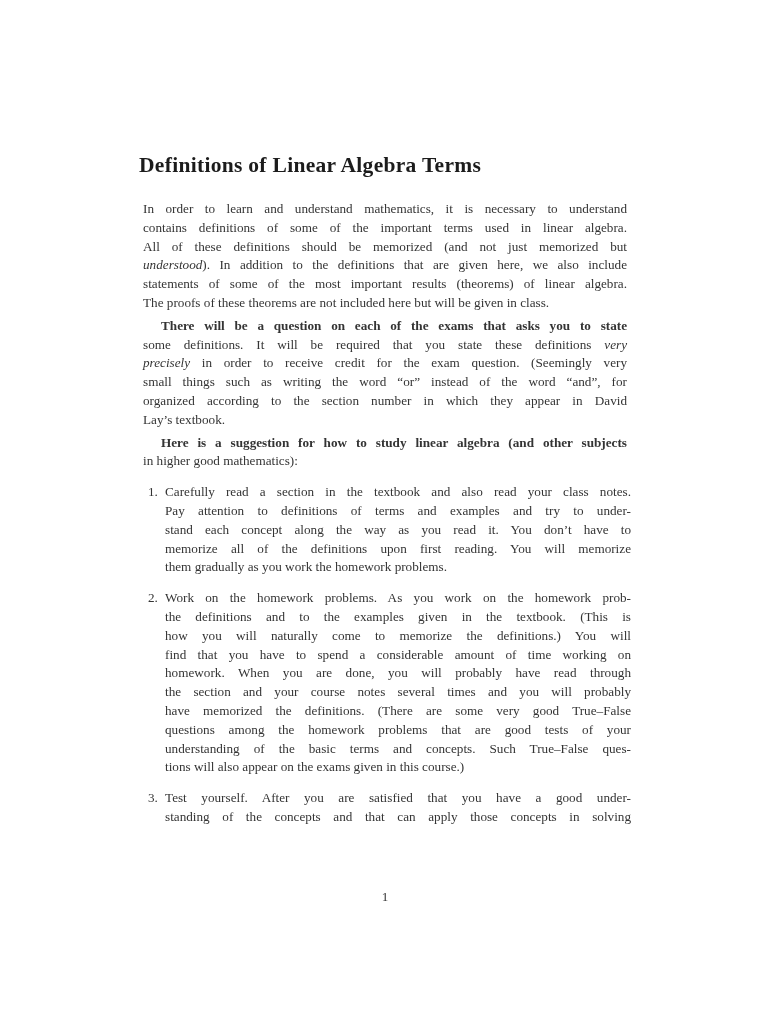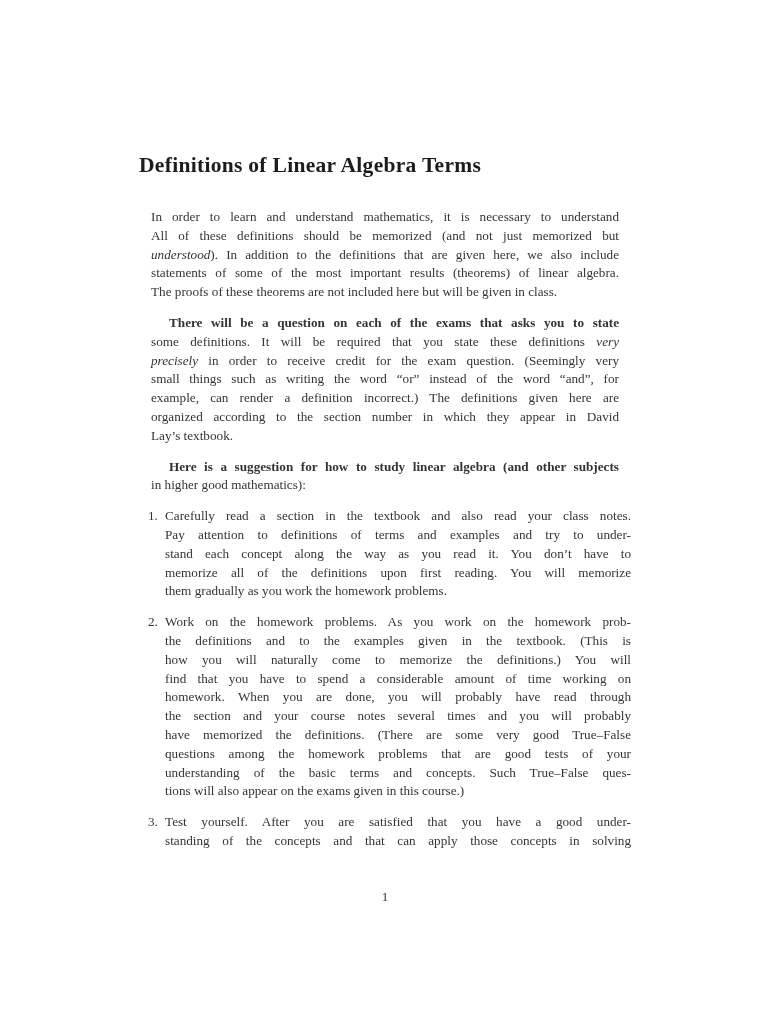--- a/index.html
+++ b/index.html
@@ -27,21 +27,21 @@
     white-space: nowrap;
   }
   .doc-body {
     position: absolute;
     left: 139px;
     top: 196px;
     width: 492px;
     font-size: 13.2px;
     color: #343434;
   }
-  .para { margin: 12px; }
+  .para { margin: 4px; }
   .ln {
     line-height: 18.8px;
     text-align: justify;
     text-align-last: justify;
   }
   .ln.last { text-align-last: left; }
   .ln.indent { text-indent: 18px; font-weight: bold; }
   .item {
     position: relative;
     margin-top: 12px;
@@ -68,31 +68,31 @@
 </style>
 </head>
 <body>
 
 <div class="page">
   <div class="doc-title">Definitions of Linear Algebra Terms</div>
 
   <div class="doc-body" id="doc-body">
       <div class="para">
         <div class="ln">In order to learn and understand mathematics, it is necessary to understand</div>
+        <div class="ln">contains definitions of some of the important terms used in linear algebra.</div>
         <div class="ln">All of these definitions should be memorized (and not just memorized but</div>
         <div class="ln"><span class="em">understood</span><span>). In addition to the definitions that are given here, we also include</span></div>
         <div class="ln">statements of some of the most important results (theorems) of linear algebra.</div>
         <div class="ln last">The proofs of these theorems are not included here but will be given in class.</div>
       </div>
       <div class="para">
         <div class="ln indent">There will be a question on each of the exams that asks you to state</div>
         <div class="ln"><span>some definitions. It will be required that you state these definitions </span><span class="em">very</span></div>
         <div class="ln"><span class="em">precisely</span><span> in order to receive credit for the exam question. (Seemingly very</span></div>
         <div class="ln">small things such as writing the word “or” instead of the word “and”, for</div>
-        <div class="ln">example, can render a definition incorrect.) The definitions given here are</div>
         <div class="ln">organized according to the section number in which they appear in David</div>
         <div class="ln last">Lay’s textbook.</div>
       </div>
       <div class="para">
         <div class="ln indent">Here is a suggestion for how to study linear algebra (and other subjects</div>
         <div class="ln last">in higher good mathematics):</div>
       </div>
       <div class="item">
         <div class="item-label">1.</div>
         <div class="ln">Carefully read a section in the textbook and also read your class notes.</div>

